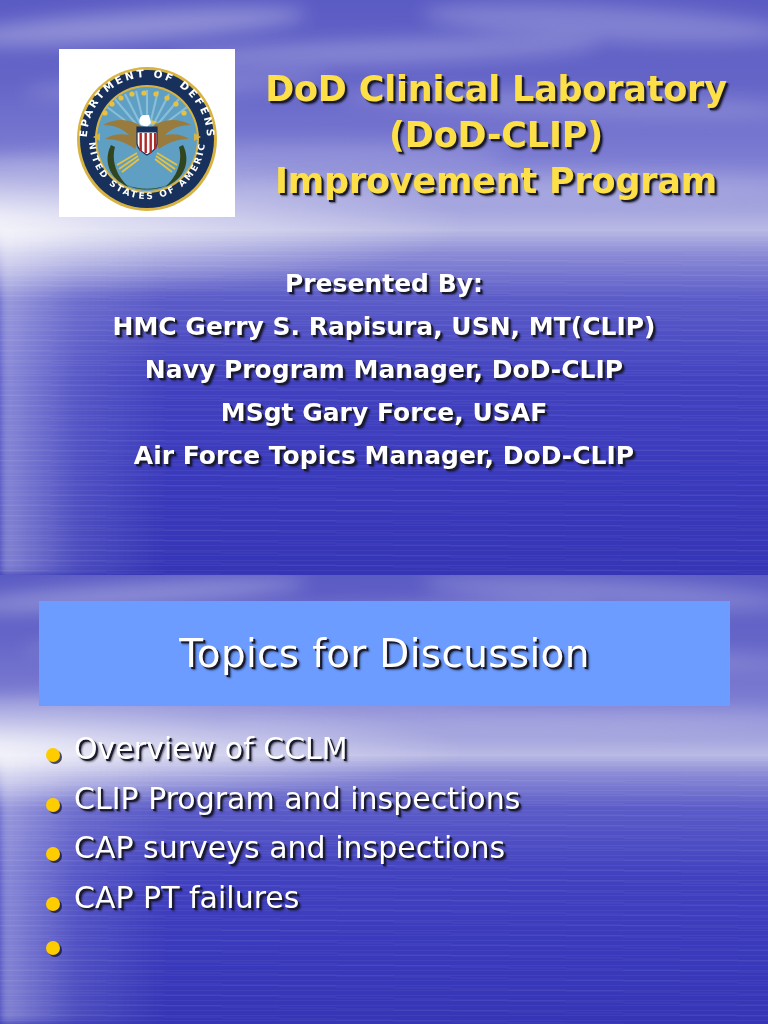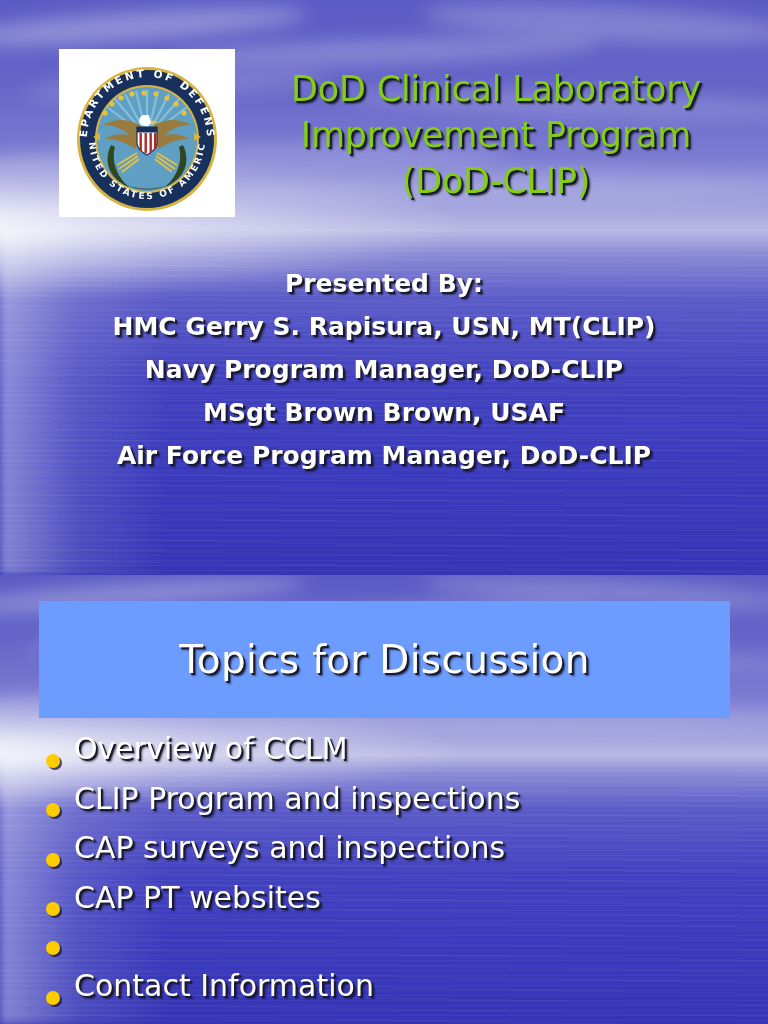--- a/index.html
+++ b/index.html
@@ -65,47 +65,47 @@
     position:absolute; left:59px; top:49px; width:176px; height:168px;
     background:#ffffff; z-index:3;
   }
   .seal svg{ display:block; width:100%; height:100%; }
 
   .title-block{
     position:absolute; left:236px; top:66px; width:520px; z-index:3;
     text-align:center;
   }
   .title-line{
-    font-size:35px; font-weight:400; color:#84cc16; line-height:1.32;
+    font-size:35px; font-weight:700; color:#fde047; line-height:1.32;
     letter-spacing:-.2px; white-space:nowrap;
     text-shadow:2px 2px 0 #1a1a30, 3px 3px 2px rgba(0,0,0,.55);
   }
 
   .presenter{
     position:absolute; left:0; right:0; top:262px; z-index:3; text-align:center;
   }
   .presenter-line{
     font-size:25px; font-weight:700; color:#ffffff; line-height:1.72;
     white-space:nowrap;
     text-shadow:2px 2px 0 #1a1a30, 3px 3px 2px rgba(0,0,0,.5);
   }
 
   
   .topic-box{
-    position:absolute; left:39px; top:26px; width:691px; height:117px;
+    position:absolute; left:39px; top:26px; width:691px; height:105px;
     background:#6c9cff; z-index:3;
     display:flex; align-items:center; justify-content:center;
   }
   .topic-title{
     font-size:39px; font-weight:400; color:#ffffff; letter-spacing:.3px;
     text-shadow:2px 2px 0 #1a1a30, 3px 3px 2px rgba(0,0,0,.5);
   }
 
   .bullets{ position:absolute; left:40px; top:156px; right:20px; z-index:3; }
-  .bullet{ display:flex; align-items:flex-end; margin-bottom:13px; }
+  .bullet{ display:flex; align-items:center; margin-bottom:13px; }
   .bullet-dot{
     flex:0 0 auto; width:14px; height:14px; border-radius:50%;
     background:#ffcc00; margin:12px 14px 0 6px;
     box-shadow:2px 2px 0 rgba(20,20,45,.75);
   }
   .bullet-text{
     font-size:30px; font-weight:400; color:#ffffff; line-height:1.22; white-space:nowrap;
     text-shadow:2px 2px 0 #1a1a30, 3px 3px 2px rgba(0,0,0,.5);
   }
 </style>
@@ -206,30 +206,30 @@
           <textPath href="#arcTop" startOffset="50%" text-anchor="middle">DEPARTMENT OF DEFENSE</textPath>
         </text>
         <text font-family="DejaVu Sans, sans-serif" font-size="9" font-weight="bold" fill="#ffffff" letter-spacing="2.2">
           <textPath href="#arcBot" startOffset="50%" text-anchor="middle">UNITED STATES OF AMERICA</textPath>
         </text>
       </svg>
     </div>
 
     <div class="title-block">
       <div class="title-line">DoD Clinical Laboratory</div>
+      <div class="title-line">(DoD-CLIP)</div>
       <div class="title-line">Improvement Program</div>
-      <div class="title-line">(DoD-CLIP)</div>
     </div>
 
     <div class="presenter">
       <div class="presenter-line">Presented By:</div>
       <div class="presenter-line">HMC Gerry S. Rapisura, USN, MT(CLIP)</div>
       <div class="presenter-line">Navy Program Manager, DoD-CLIP</div>
-      <div class="presenter-line">MSgt Brown Brown, USAF</div>
-      <div class="presenter-line">Air Force Program Manager, DoD-CLIP</div>
+      <div class="presenter-line">MSgt Gary Force, USAF</div>
+      <div class="presenter-line">Air Force Topics Manager, DoD-CLIP</div>
     </div>
   </section>
 
   <section class="slide slide-2">
     <div class="bg">
       <div class="sky"></div>
       <div class="water"></div>
       <div class="cloud cl-a"></div>
       <div class="cloud cl-b"></div>
       <div class="cloud cl-c"></div>
@@ -255,25 +255,21 @@
       <li class="bullet">
         <span class="bullet-dot"></span>
         <span class="bullet-text">CLIP Program and inspections</span>
       </li>
       <li class="bullet">
         <span class="bullet-dot"></span>
         <span class="bullet-text">CAP surveys and inspections</span>
       </li>
       <li class="bullet">
         <span class="bullet-dot"></span>
-        <span class="bullet-text">CAP PT websites</span>
-      </li>
-      <li class="bullet">
-        <span class="bullet-dot"></span>
-      </li>
-      <li class="bullet">
-        <span class="bullet-dot"></span>
-        <span class="bullet-text">Contact Information</span>
+        <span class="bullet-text">CAP PT failures</span>
+      </li>
+      <li class="bullet">
+        <span class="bullet-dot"></span>
       </li>
     </ul>
   </section>
 
 </div>
 
 </body></html>

